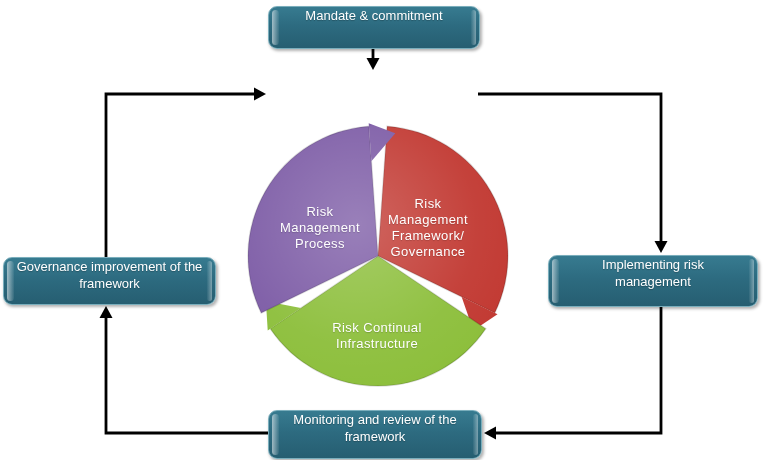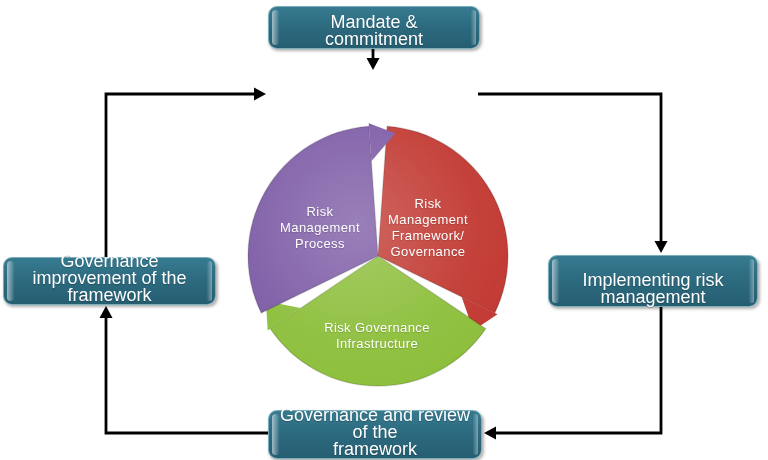--- a/index.html
+++ b/index.html
@@ -2,25 +2,25 @@
 <html><head>
 <meta charset="utf-8">
 <style>
   html,body{margin:0;padding:0;background:#fff;}
   .canvas{
     position:relative;width:768px;height:460px;background:#ffffff;
     font-family:"Liberation Sans", sans-serif;overflow:hidden;
   }
   .layer{position:absolute;left:0;top:0;width:768px;height:460px;}
   .node{
-    position:absolute;display:flex;align-items:flex-end;justify-content:center;
+    position:absolute;display:flex;align-items:flex-start;justify-content:center;
     background:linear-gradient(180deg,#377b90 0%,#2d6b80 45%,#265e71 100%);
     border:1px solid #7aaebc;border-radius:9px;
     box-shadow:1.5px 2px 3px rgba(0,0,0,0.3);
-    color:#fff;text-align:center;font-size:18px;line-height:17px;
+    color:#fff;text-align:center;font-size:13px;line-height:17px;
   }
   .node::before{
     content:'';position:absolute;left:3px;top:3px;bottom:3px;width:7px;border-radius:6px;
     background:linear-gradient(90deg,rgba(255,255,255,0.55),rgba(255,255,255,0.06));
   }
   .node::after{
     content:'';position:absolute;right:3px;top:3px;bottom:3px;width:5px;border-radius:5px;
     background:linear-gradient(270deg,rgba(255,255,255,0.38),rgba(255,255,255,0.04));
   }
   .node span{white-space:pre-line;position:relative;z-index:2;padding:0 10px;
@@ -90,36 +90,36 @@
     </g>
   </svg>
 
   <div class="pie-label" style="left:320px;top:228px;">Risk
 Management
 Process</div>
   <div class="pie-label" style="left:428px;top:228px;">Risk
 Management
 Framework/
 Governance</div>
-  <div class="pie-label" style="left:377px;top:336px;">Risk  Governance
+  <div class="pie-label" style="left:377px;top:336px;">Risk  Continual
 Infrastructure</div>
 
   <div class="node" style="left:268px;top:6px;width:210px;height:41px;">
     <span>Mandate &amp; commitment</span>
   </div>
 
 
   <div class="node" style="left:3px;top:257px;width:211px;height:46px;">
     <span>Governance improvement of the
 framework</span>
   </div>
 
   <div class="node" style="left:548px;top:255px;width:208px;height:50px;">
     <span>Implementing risk
 management</span>
   </div>
 
   <div class="node" style="left:268px;top:410px;width:212px;height:47px;">
-    <span>Governance and review of the
+    <span>Monitoring and review of the
 framework</span>
   </div>
 
 </div>
 
 </body></html>

